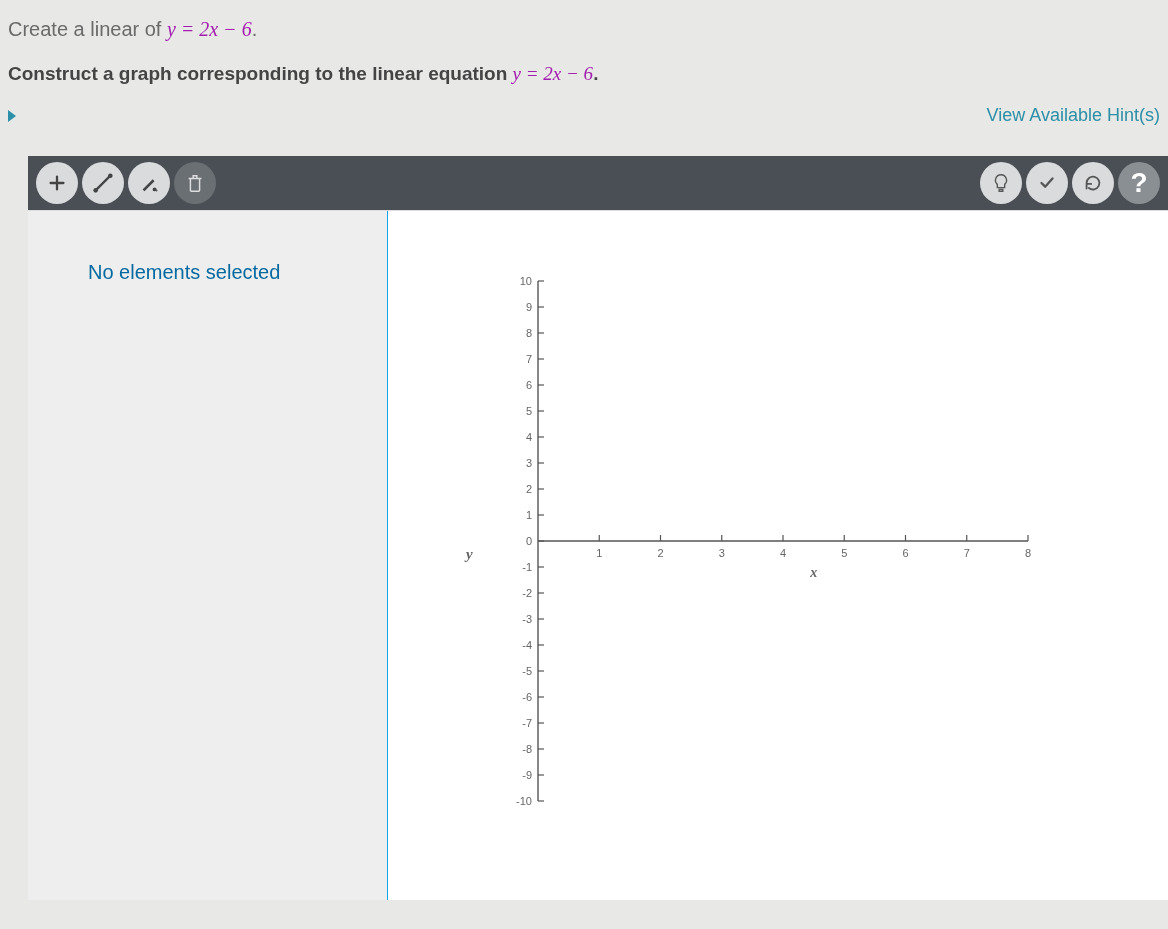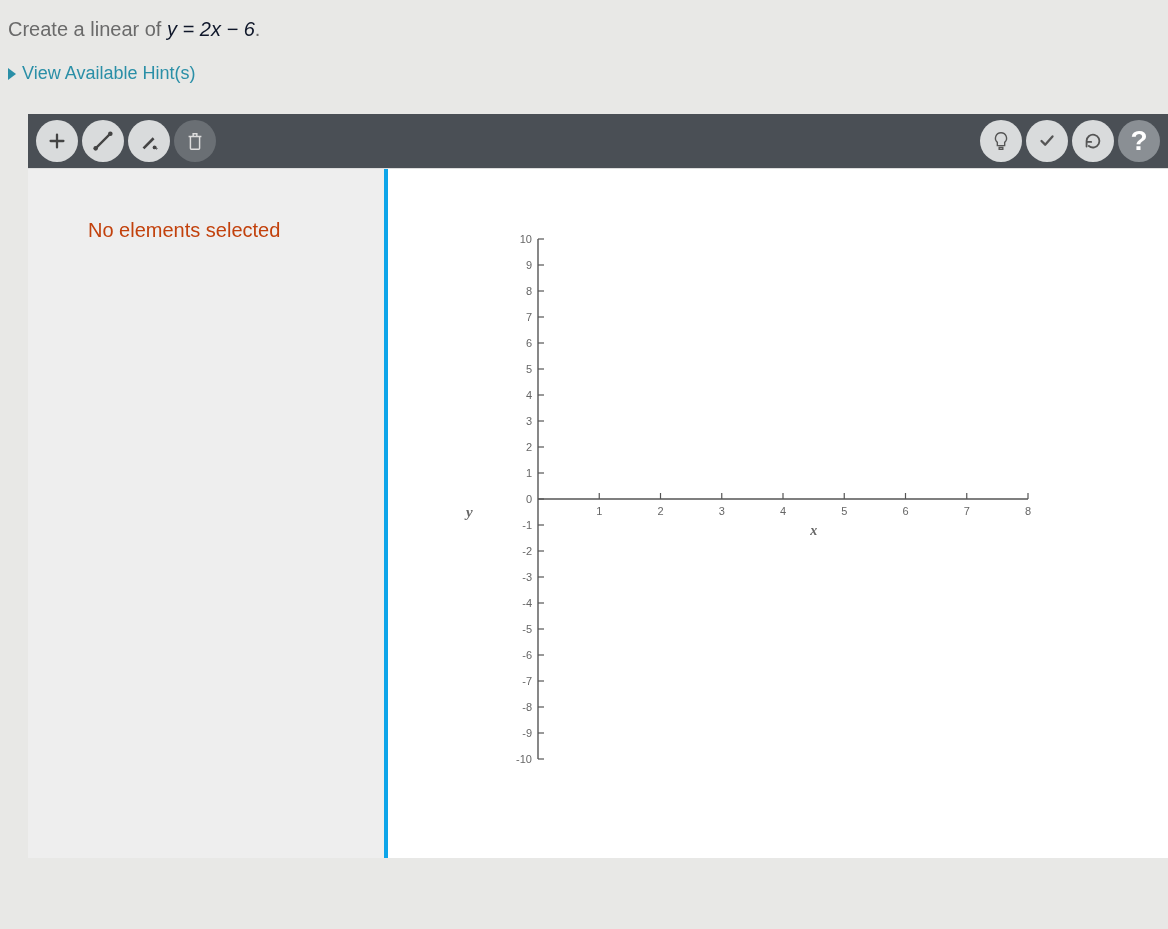--- a/index.html
+++ b/index.html
@@ -20,29 +20,30 @@
     color: #6a6a6a;
     margin-bottom: 22px;
     font-weight: 400;
   }
   .instruction-line {
     font-size: 19px;
     color: #555;
     margin-bottom: 20px;
   }
   .instruction-line .bold { font-weight: bold; color:#444; }
-  .math { font-style: italic; font-family: Liberation Sans, sans-serif; color:#0f172a; }
+  .math { font-style: italic; font-family: Liberation Serif, serif; color:#a21caf; }
   .hints {
     color: #2a8fa7;
     font-size: 18px;
     cursor: pointer;
     display: flex;
     align-items: center;
     gap: 6px;
     margin-bottom: 30px;
+    justify-content: space-between;
   }
   .hints .tri {
     display:inline-block;
     width:0;height:0;
     border-top:6px solid transparent;
     border-bottom:6px solid transparent;
     border-left:8px solid #2a8fa7;
   }
   .tool-frame {
     margin: 0 0 0 28px;
@@ -73,22 +74,22 @@
     background:#fff;
     display:flex;
     height: 690px;
     border-top: 1px solid #ddd;
   }
   .side-panel {
     width: 360px;
     background:#eeeeee;
     padding: 50px 20px 20px 60px;
     font-size: 20px;
-    color:#c2410c;
-    border-right:4px solid #0ea5e9;
+    color:#0369a1;
+    border-right:1px solid #0ea5e9;
   }
   .graph-area {
     flex:1;
     background:#fff;
     position:relative;
     padding-top: 60px;
   }
   .graph-wrap {
     position:relative;
     width: 560px;
@@ -105,20 +106,23 @@
     font-size:15px;
     font-family:'Times New Roman', serif;
   }
 </style>
 </head>
 <body>
 
 <div class="header-area">
   <div class="title-line">
     <span>Create a linear of </span><span class="math">y = 2x − 6</span><span>.</span>
+  </div>
+  <div class="instruction-line">
+    <span class="bold">Construct a graph corresponding to the linear equation </span><span class="math">y = 2x − 6</span><span class="bold">.</span>
   </div>
   <div class="hints">
     <span class="tri"></span>
     <span>View Available Hint(s)</span>
   </div>
 </div>
 
 <div class="tool-frame">
   <div class="toolbar">
     <div class="toolbar-left">

